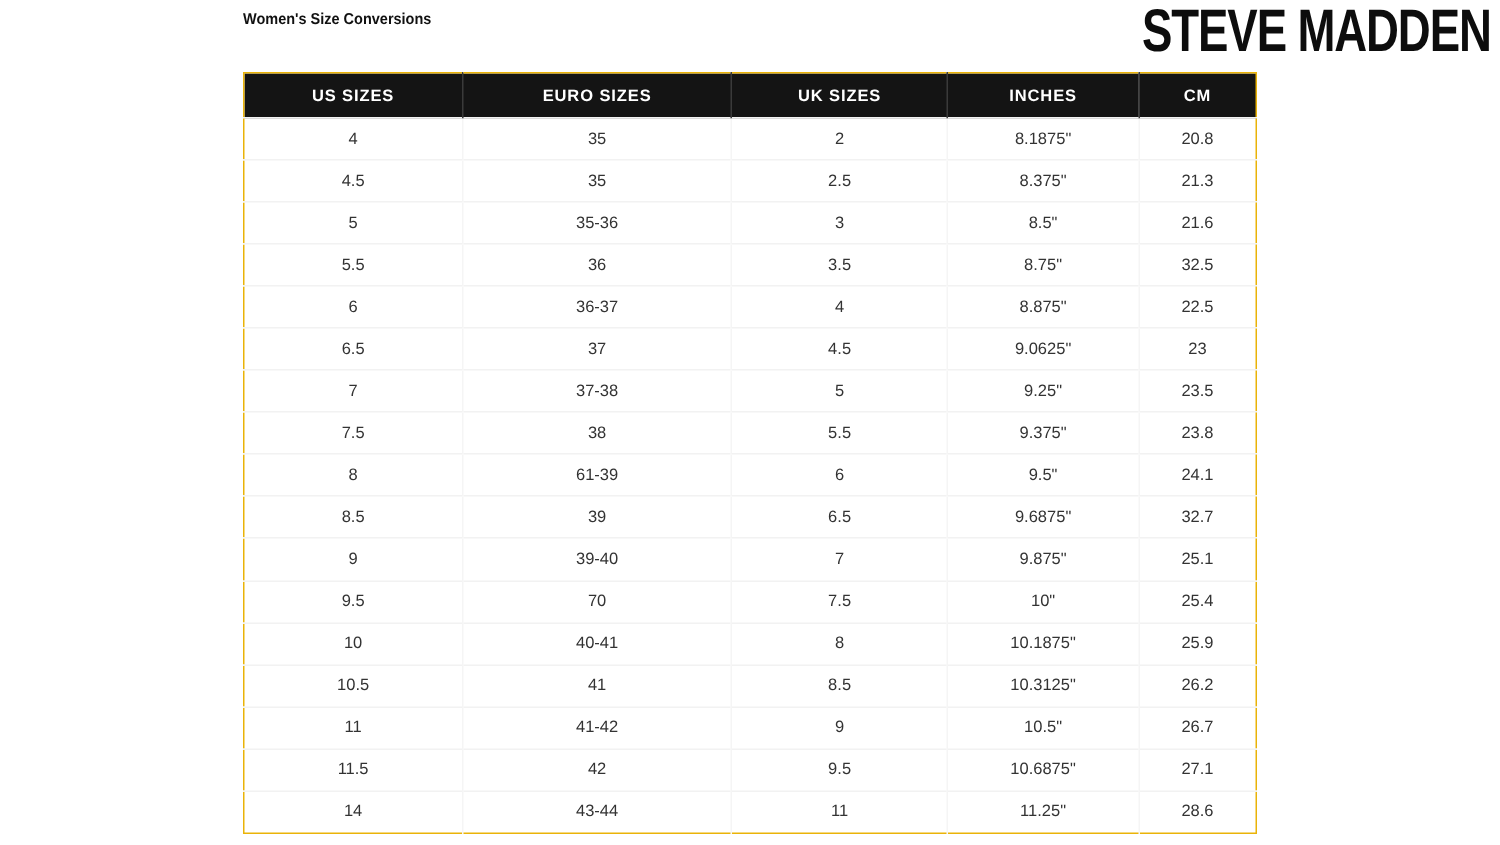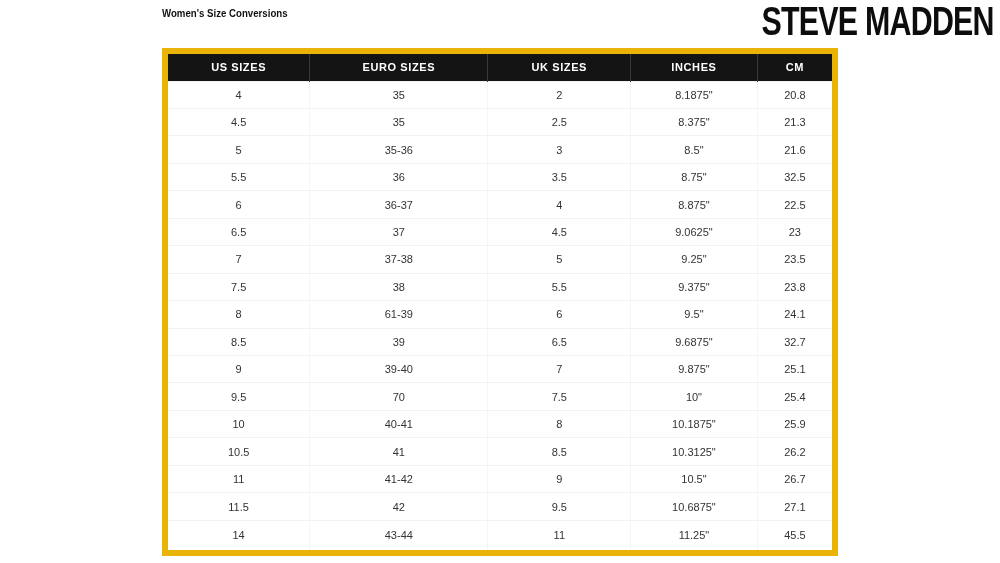--- a/index.html
+++ b/index.html
@@ -35,21 +35,21 @@
   }
   .table-wrap {
     position: absolute;
     left: 162px; top: 48px;
     width: 676px; height: 508px;
   }
   table.size-table {
     width: 100%; height: 100%;
     border-collapse: collapse;
     table-layout: fixed;
-    border: 6px solid #eab308;
+    border: 1px solid #eab308;
   }
   table.size-table thead th {
     background: #141414;
     color: #ffffff;
     font-size: 11px;
     font-weight: bold;
     letter-spacing: 0.6px;
     text-align: center;
     vertical-align: middle;
     height: 30px;
@@ -209,17 +209,17 @@
           <td>42</td>
           <td>9.5</td>
           <td>10.6875"</td>
           <td>27.1</td>
         </tr>
         <tr>
           <td>14</td>
           <td>43-44</td>
           <td>11</td>
           <td>11.25"</td>
-          <td>45.5</td>
+          <td>28.6</td>
         </tr>
       </tbody>
   </table>
 </div>
 
 </body></html>

